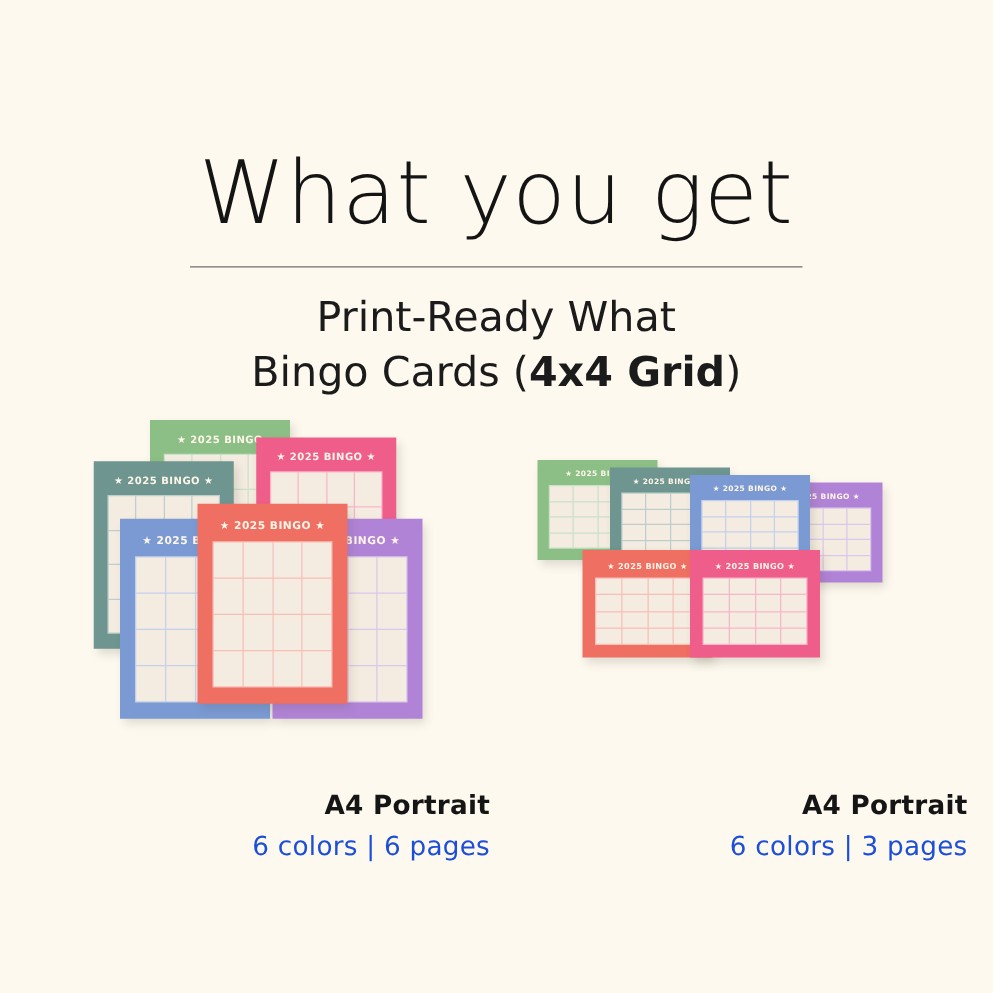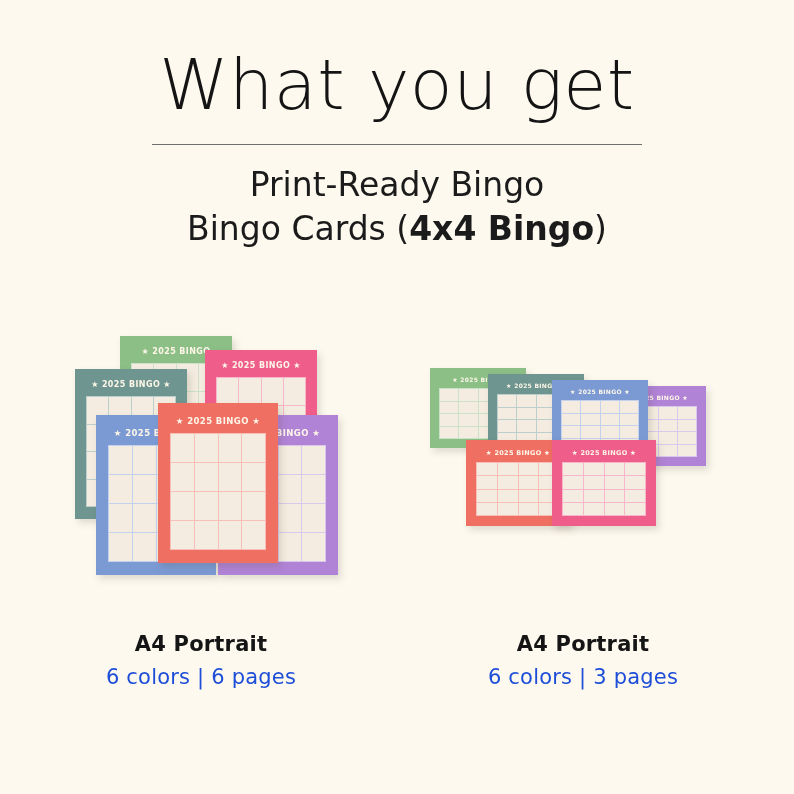--- a/index.html
+++ b/index.html
@@ -22,21 +22,21 @@
     box-sizing: border-box;
   }
   
   .headline {
     text-align: center;
     font-size: 70px;
     font-weight: 300;
     letter-spacing: 0.5px;
     line-height: 1;
     margin: 0;
-    padding-top: 50px;
+    padding-top: 119px;
     color: #141414;
     font-family: "DejaVu Sans", sans-serif;
   }
   .divider {
     width: 490px;
     height: 1px;
     background: #6f6f6f;
     margin: 24px auto 0 auto;
   }
   .subhead {
@@ -118,21 +118,21 @@
   
   .captions {
     position: absolute;
     top: 632px;
     left: 0;
     width: 794px;
     display: flex;
   }
   .caption {
     flex: 1;
-    text-align: center;
+    text-align: right;
     font-family: "DejaVu Sans", sans-serif;
   }
   .caption .line1 {
     font-size: 21px;
     font-weight: 600;
     color: #151515;
     letter-spacing: 0.2px;
   }
   .caption .line2 {
     font-size: 21px;
@@ -145,22 +145,22 @@
   #caption-landscape { margin-right: 20px; }
 </style>
 </head>
 <body>
 
 <div class="page">
 
   <h1 class="headline">What you get</h1>
   <div class="divider"></div>
   <div class="subhead">
-    <div>Print-Ready Bingo</div>
-    <div><span>Bingo Cards (</span><span class="bold">4x4 Bingo</span><span>)</span></div>
+    <div>Print-Ready What</div>
+    <div><span>Bingo Cards (</span><span class="bold">4x4 Grid</span><span>)</span></div>
   </div>
 
   <div class="showcase">
 
     <div class="group" id="portrait-group">
 
       <div class="card p-card" style="left:60px; top:6px; background:#8cbf85; z-index:1;">
         <div class="title">★ 2025 BINGO</div>
         <div class="grid">
           <div class="cell"></div>

